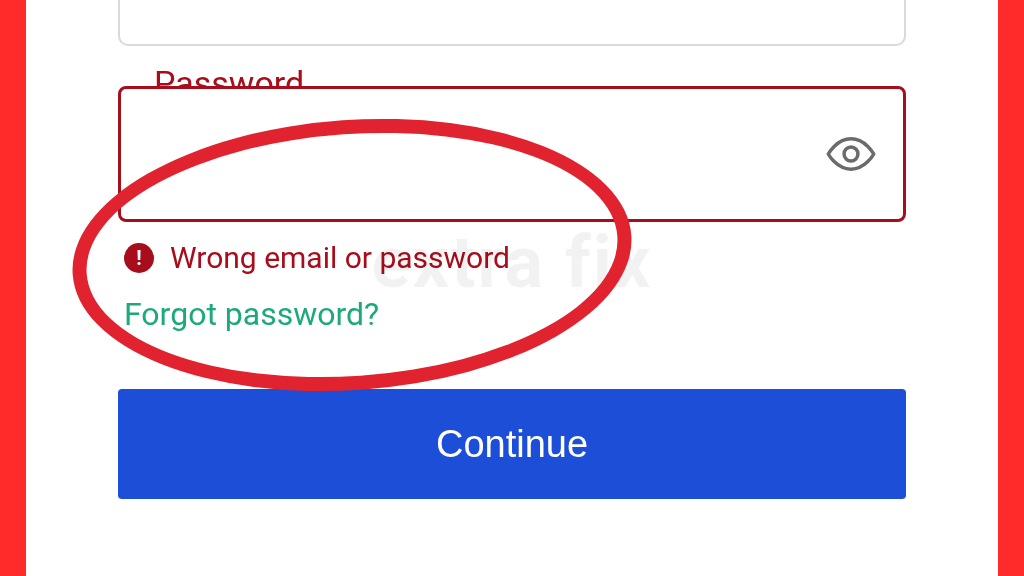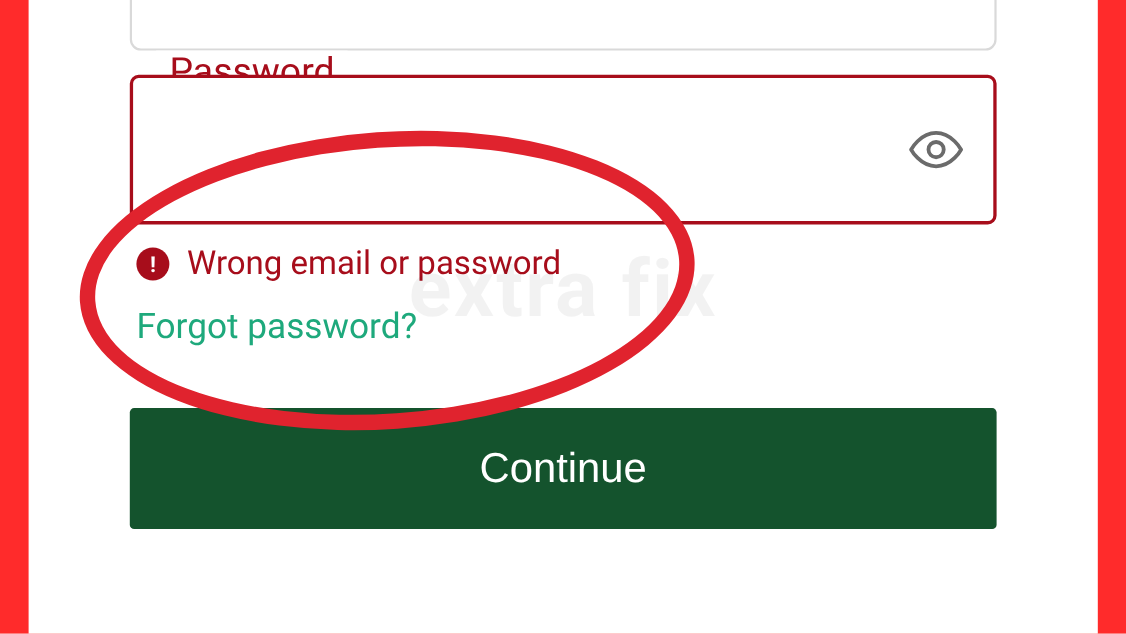--- a/index.html
+++ b/index.html
@@ -28,21 +28,21 @@
       margin-top: -48px;
       height: 94px;
       border: 2px solid #d9d9d9;
       border-radius: 10px;
       background: #fff;
     }
 
     
     .pw-wrap {
       position: relative;
-      margin-top: 22px;
+      margin-top: 40px;
     }
     .pw-field {
       position: relative;
       height: 136px;
       border: 3px solid #a70d1b;
       border-radius: 8px;
       background: #fff;
       display: flex;
       align-items: center;
       padding: 0 24px;
@@ -106,21 +106,21 @@
       font-size: 32px;
       text-decoration: none;
     }
 
     .continue {
       display: flex;
       align-items: center;
       justify-content: center;
       margin-top: 56px;
       height: 110px;
-      background: #14532d;
+      background: #1d4ed8;
       color: #fff;
       font-size: 38px;
       border: none;
       border-radius: 4px;
       width: 100%;
       cursor: pointer;
     }
 
     
     .watermark {

